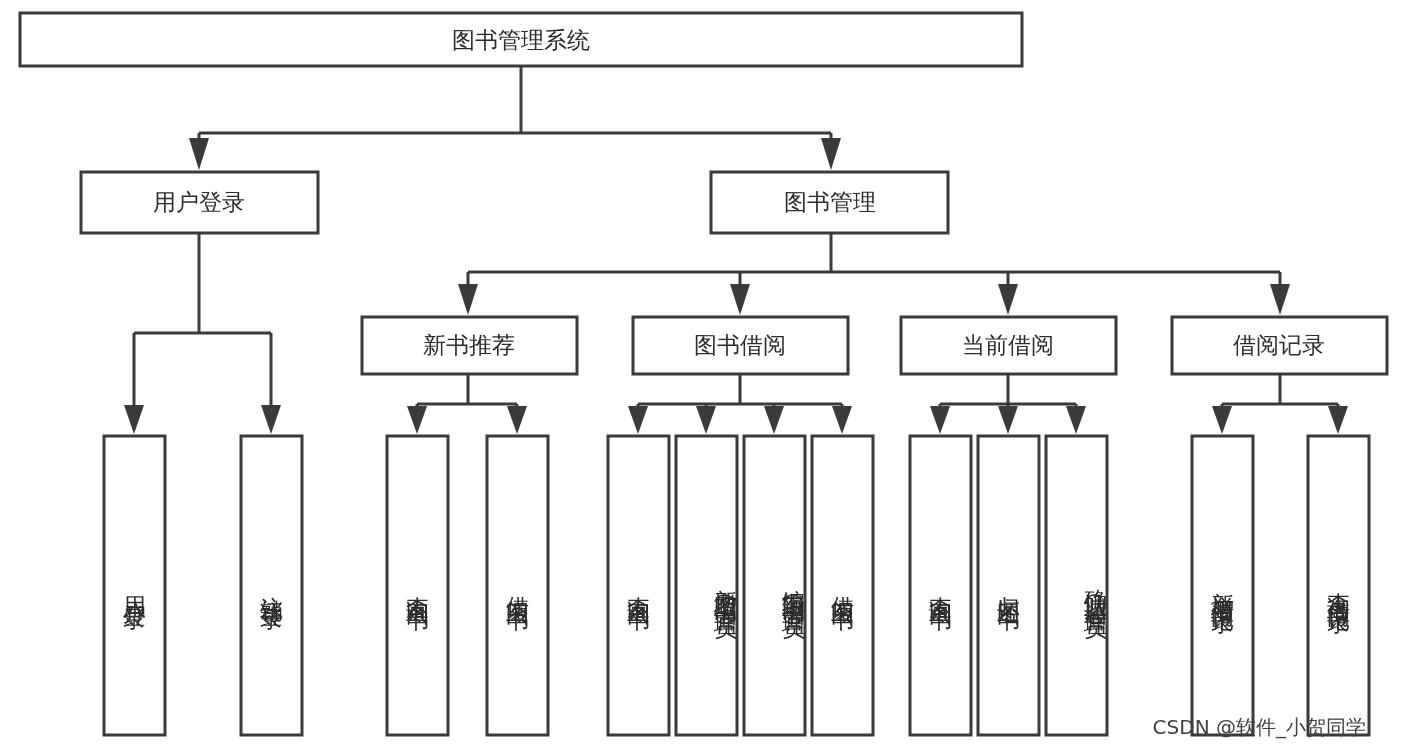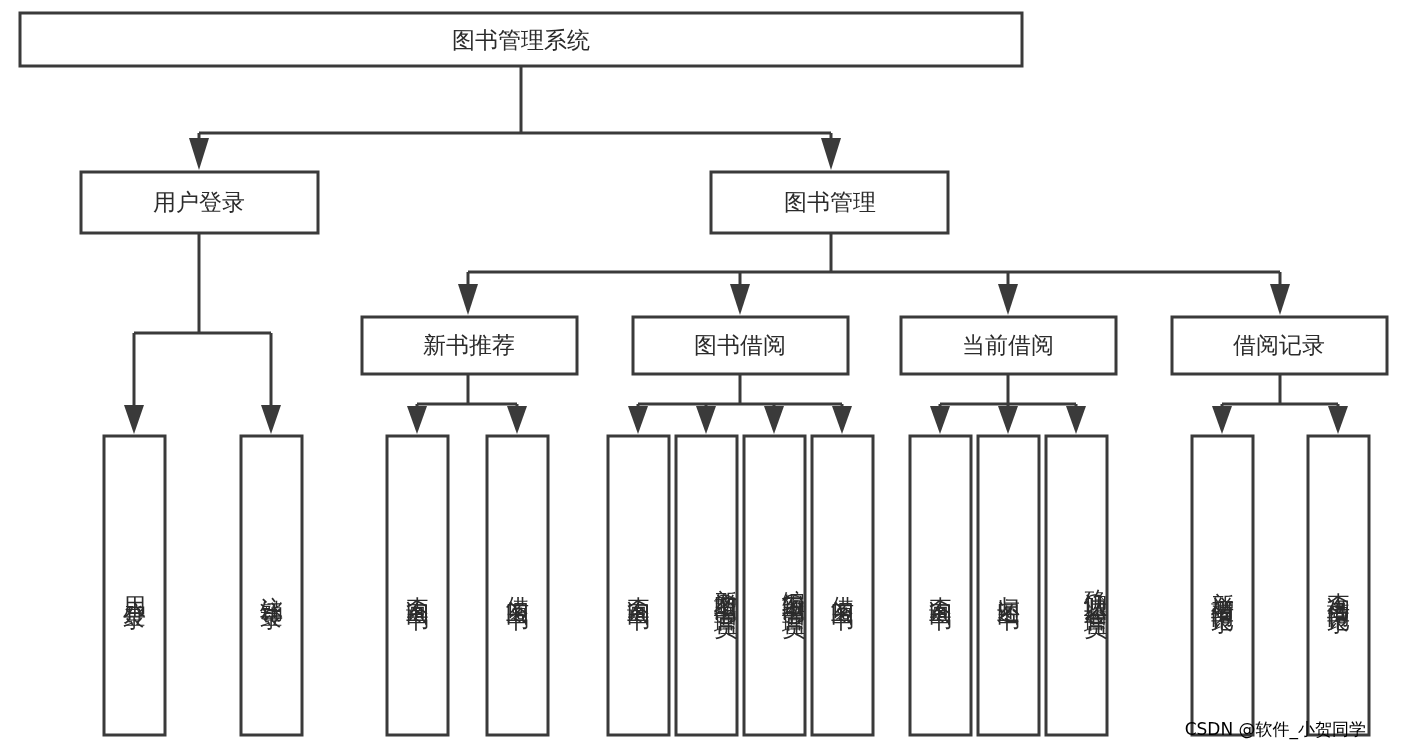--- a/index.html
+++ b/index.html
@@ -60,22 +60,22 @@
     letter-spacing: 4px;
     text-align: center;
     white-space: nowrap;
     user-select: none;
     pointer-events: none;
   }
   .watermark {
     position: absolute;
     right: 10px;
     bottom: 6px;
-    color: #000000;
-    font-size: 17px;
+    color: #404040;
+    font-size: 20px;
     font-family: "DejaVu Sans", "Liberation Sans", sans-serif;
     white-space: nowrap;
     user-select: none;
   }
 </style>
 </head>
 <body>
 
 <div id="diagram-root">
 

